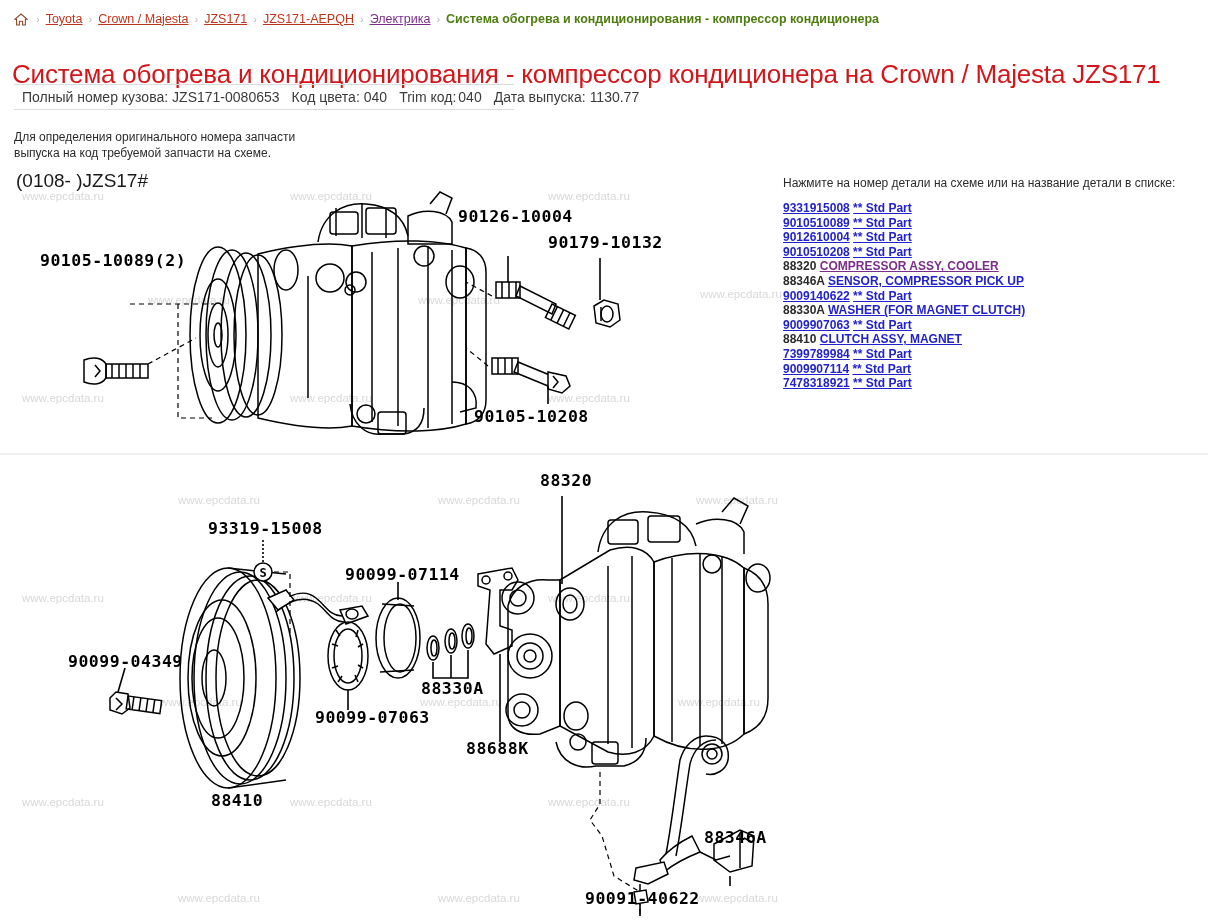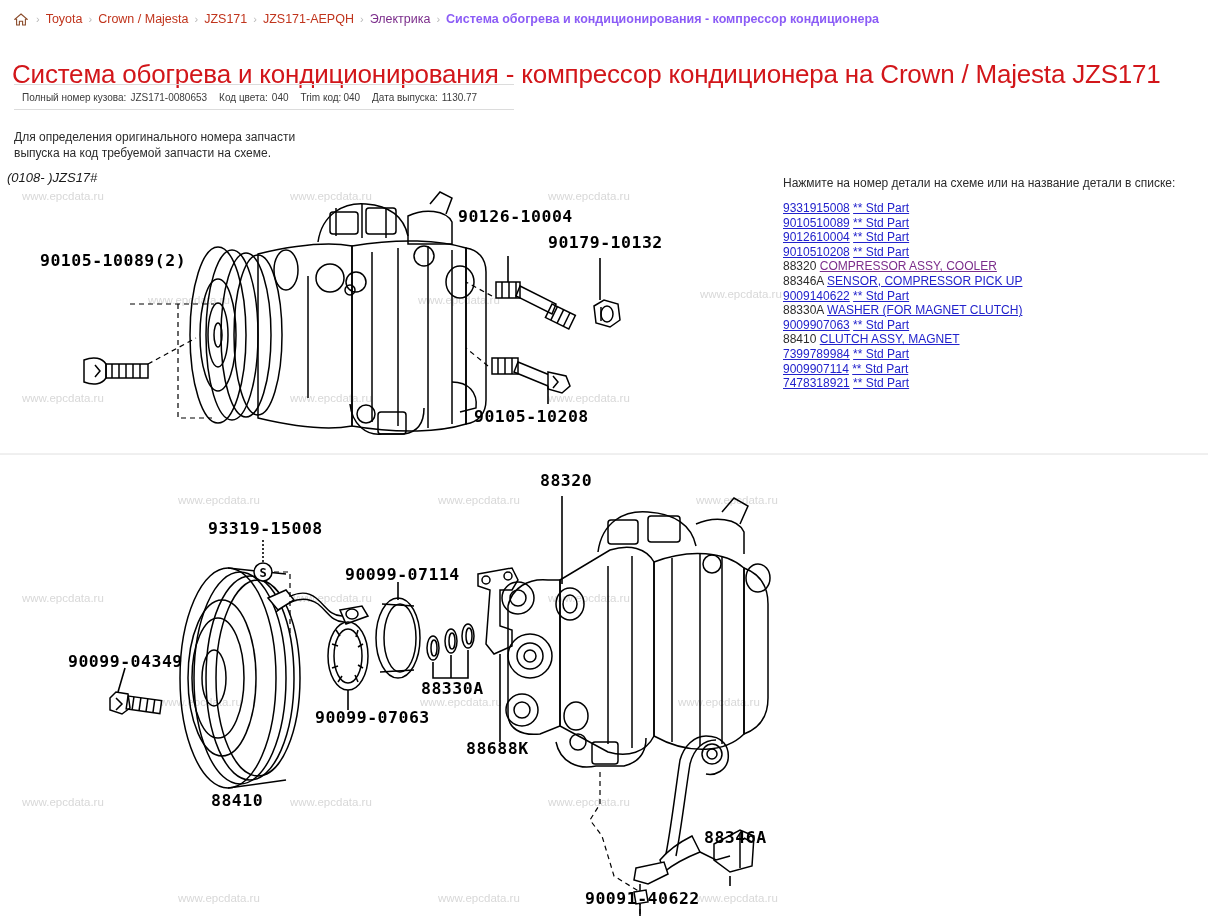--- a/index.html
+++ b/index.html
@@ -35,25 +35,26 @@
     color: #8a4b2a;
   }
   .home-icon svg { display:block; }
   .bc-sep {
     color: #b9b9b9;
     margin: 0 6px;
     font-size: 11px;
   }
   .bc-link {
     color: #c0341c;
+    text-decoration: underline;
     cursor: pointer;
   }
   .bc-link.violet { color: #7b2d8b; }
   .bc-current {
-    color: #8b5cf6;
+    color: #4d7c0f;
     font-weight: bold;
     font-size: 12.5px;
     text-align: right;
   }
 
   
   #page-title {
     position: absolute;
     left: 12px; top: 42px;
     font-size: 26px;
@@ -66,61 +67,61 @@
   
   #vehicle-info {
     position: absolute;
     left: 14px; top: 84px;
     width: 500px;
     height: 26px;
     border-top: 1px solid #dcdcdc;
     border-bottom: 1px solid #dcdcdc;
     display: flex;
     align-items: center;
-    font-size: 10px;
+    font-size: 14px;
     color: #3b3b3b;
     padding-left: 8px;
   }
   #vehicle-info span { margin-right: 12px; white-space: nowrap; }
 
   
   #instructions {
     position: absolute;
     left: 14px; top: 129px;
     font-size: 12px;
     color: #2b2b2b;
     line-height: 16px;
     white-space: pre-line;
   }
   #variant-code {
     position: absolute;
-    left: 7px; top: 170px;
-    font-size: 13px;
+    left: 16px; top: 170px;
+    font-size: 19px;
     color: #1a1a1a;
     font-family: "Liberation Sans", sans-serif;
-    font-style: italic;
   }
 
   
   #parts-panel {
     position: absolute;
     left: 783px; top: 176px;
     width: 420px;
   }
   #parts-hint {
     font-size: 12px;
     color: #2b2b2b;
     margin-bottom: 11px;
     white-space: nowrap;
   }
   .part-row {
     font-size: 12px;
     line-height: 14.6px;
     white-space: nowrap;
     color: #333;
+    font-weight: bold;
   }
   .part-code-plain {
     color: #2b2b2b;
   }
   .part-link {
     color: #2222cc;
     text-decoration: underline;
     cursor: pointer;
   }
   .part-link.visited { color: #7b2d8b; }

